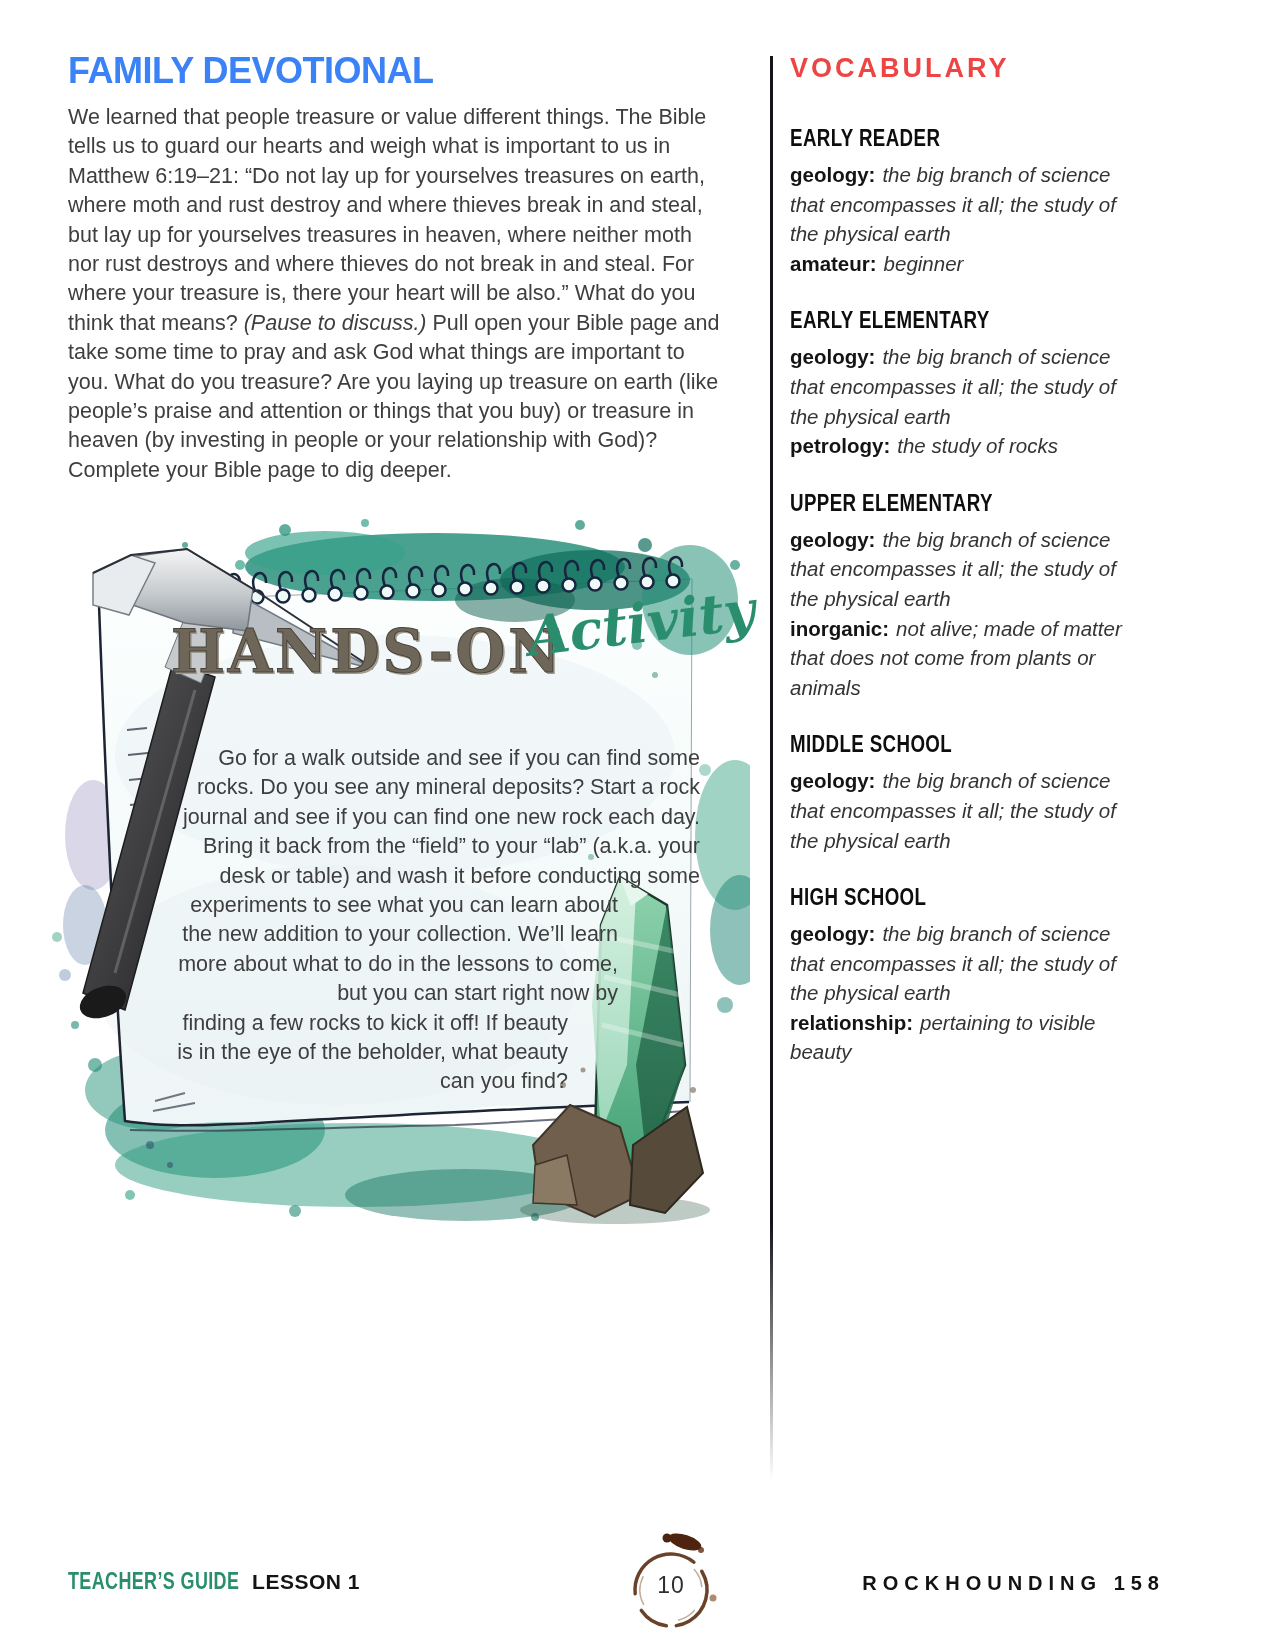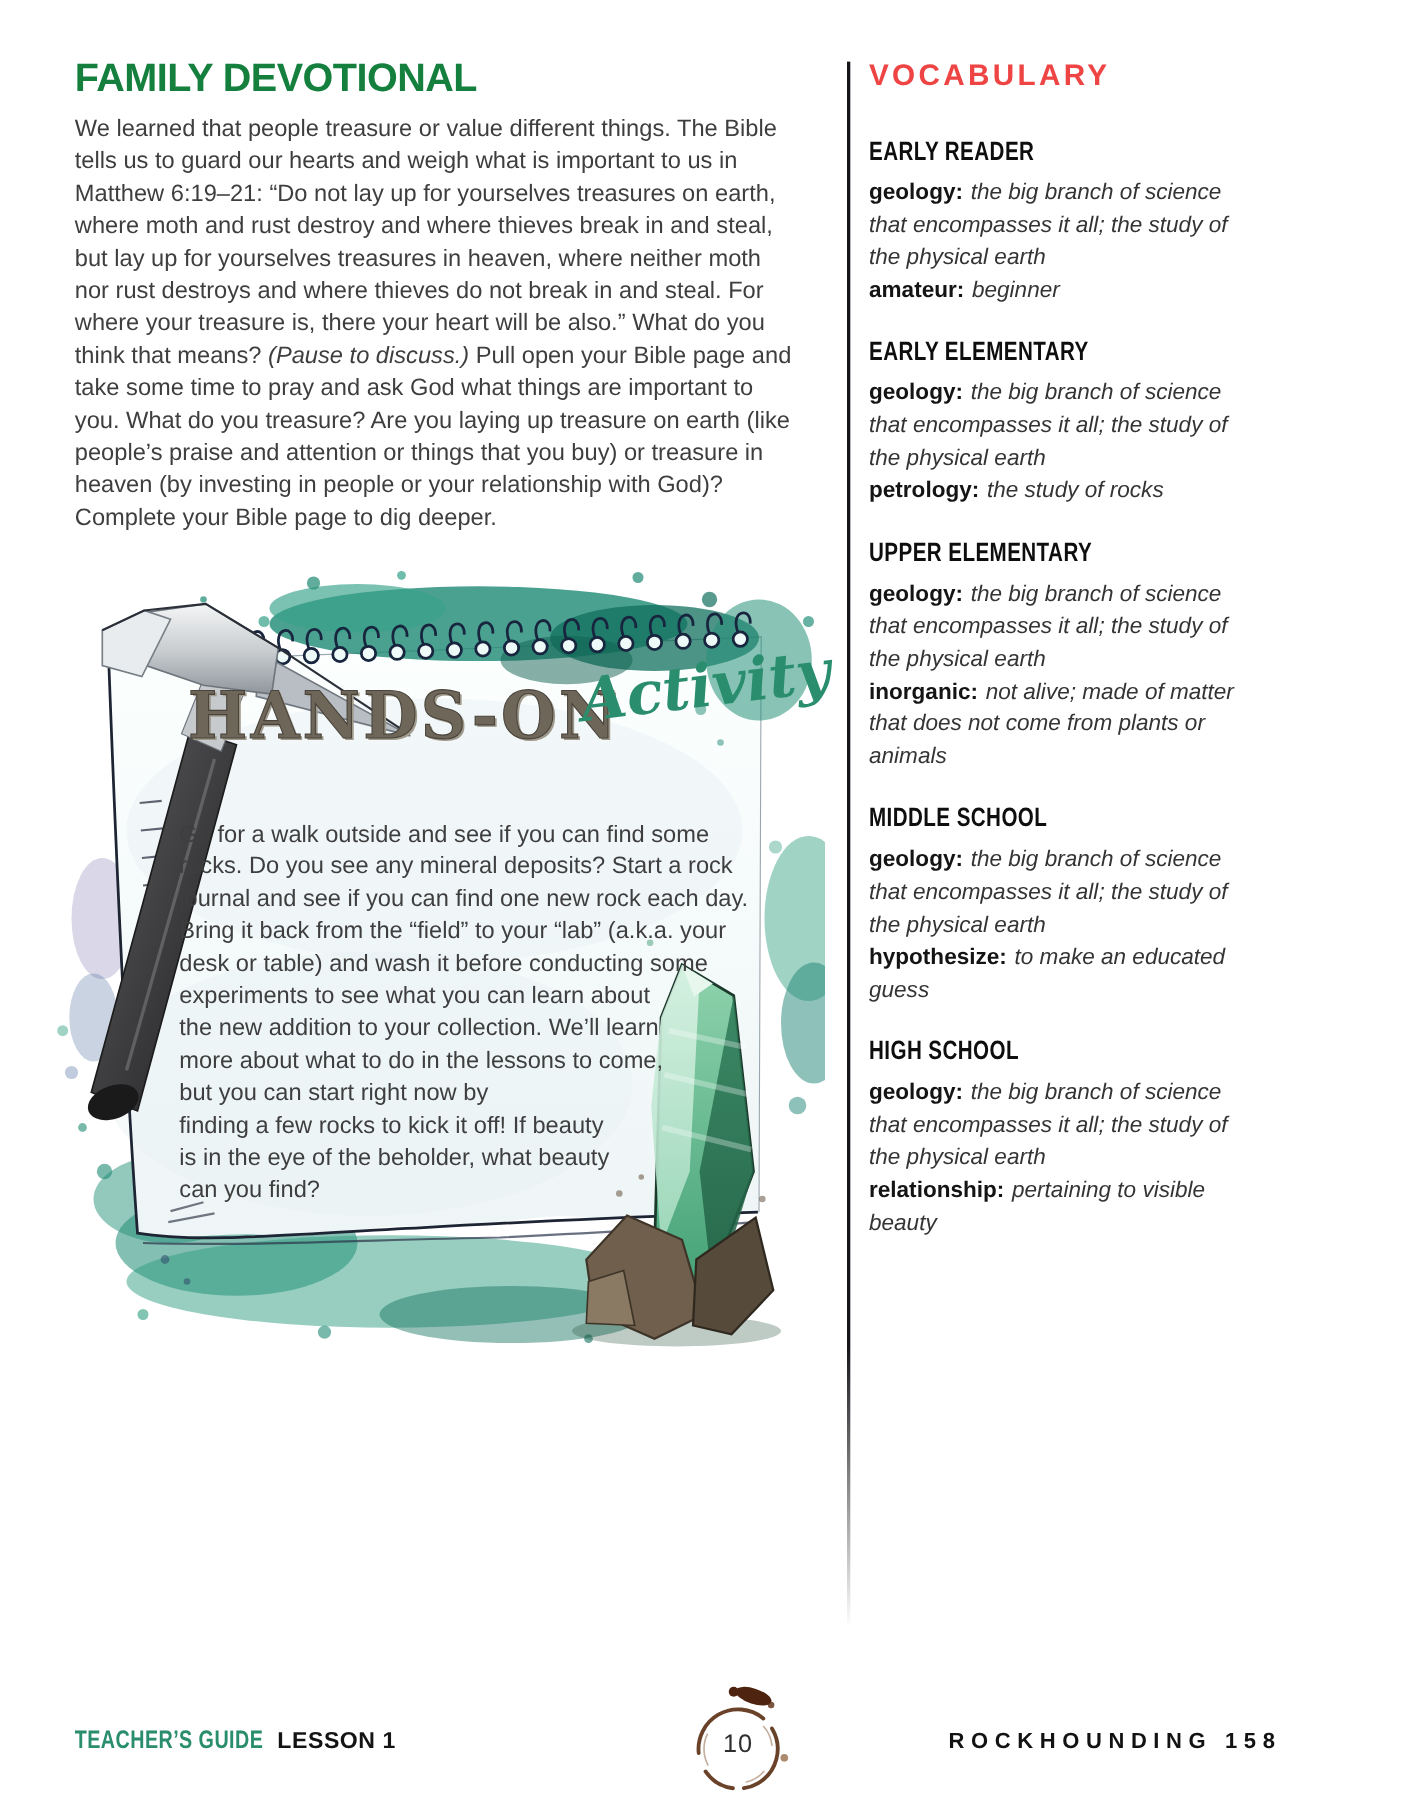--- a/index.html
+++ b/index.html
@@ -1,36 +1,36 @@
 <!DOCTYPE html>
 <html><head>
 <meta charset="utf-8">
 <style>
   html,body{margin:0;padding:0;background:#ffffff;}
   .page{position:relative;width:1275px;height:1650px;background:#ffffff;overflow:hidden;
         font-family:"Liberation Sans",sans-serif;color:#3f3f3f;}
 
   
   .dev-heading{position:absolute;left:68px;top:50px;margin:0;font-size:36px;font-weight:800;
-               letter-spacing:-0.5px;color:#15803d;}
+               letter-spacing:-0.5px;color:#3b82f6;}
   .dev-paragraph{position:absolute;left:68px;top:103px;width:654px;margin:0;
                  font-size:21.5px;line-height:29.4px;color:#3e3e3e;}
   .dev-paragraph .ital{font-style:italic;}
 
   
   .illustration{position:absolute;left:35px;top:505px;width:715px;height:725px;}
   .illustration svg{position:absolute;left:0;top:0;}
   .ho-title{position:absolute;left:136px;top:112px;margin:0;
             font-family:"DejaVu Serif",serif;font-weight:700;font-size:57px;letter-spacing:3px;
             color:#6e6759;-webkit-text-stroke:1px #4a443c;text-shadow:2px 2px 0 #a09a8c;
             transform:scaleY(1.04);}
   .ho-script{position:absolute;left:492px;top:86px;margin:0;
              font-family:"DejaVu Serif",serif;font-style:italic;font-weight:700;font-size:54px;
              color:#2a8e6e;transform:rotate(-7deg);}
-  .activity-text{position:absolute;left:163px;top:744px;font-size:21.5px;line-height:29.4px;color:#3e3e3e;}
+  .activity-text{position:absolute;left:163px;top:744px;font-size:21.5px;line-height:29.4px;color:#3e3e3e;text-align:right;}
   .activity-text p{margin:0;}
   .activity-text .w1{width:537px;}
   .activity-text .w2{width:455px;}
   .activity-text .w3{width:405px;}
 
   
   .divider{position:absolute;left:770px;top:56px;width:2.5px;height:1424px;
            background:linear-gradient(180deg,#15151a 0%,#15151a 82%,rgba(21,21,26,0) 100%);}
 
   
@@ -230,21 +230,20 @@
 
     <section class="vsec">
       <h3 class="vhead">UPPER ELEMENTARY</h3>
       <p class="vdef"><span class="vterm">geology:</span><span class="vdefn">the big branch of science that encompasses it all; the study of the physical earth</span></p>
       <p class="vdef"><span class="vterm">inorganic:</span><span class="vdefn">not alive; made of matter that does not come from plants or animals</span></p>
     </section>
 
     <section class="vsec">
       <h3 class="vhead">MIDDLE SCHOOL</h3>
       <p class="vdef"><span class="vterm">geology:</span><span class="vdefn">the big branch of science that encompasses it all; the study of the physical earth</span></p>
-      <p class="vdef"><span class="vterm">hypothesize:</span><span class="vdefn">to make an educated guess</span></p>
     </section>
 
     <section class="vsec">
       <h3 class="vhead">HIGH SCHOOL</h3>
       <p class="vdef"><span class="vterm">geology:</span><span class="vdefn">the big branch of science that encompasses it all; the study of the physical earth</span></p>
       <p class="vdef"><span class="vterm">relationship:</span><span class="vdefn">pertaining to visible beauty</span></p>
     </section>
   </aside>
 
   <div class="footer-left">

